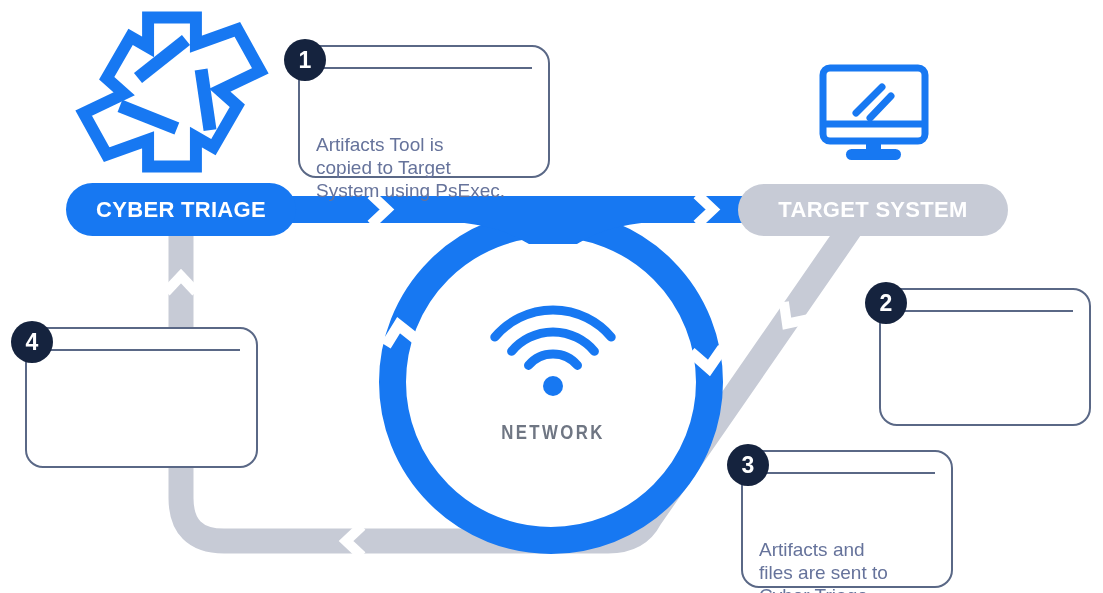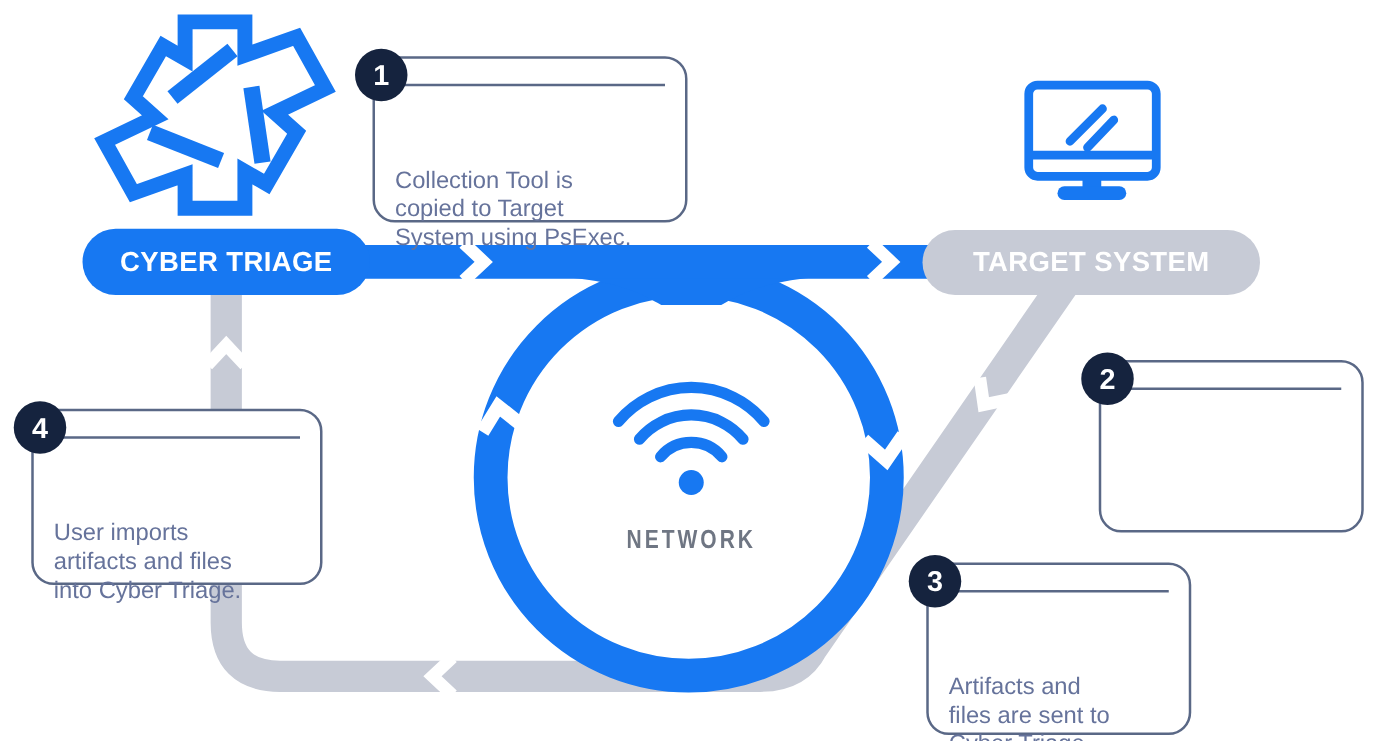--- a/index.html
+++ b/index.html
@@ -108,36 +108,33 @@
     <span>CYBER TRIAGE</span>
   </div>
   <div class="pill pill-gray">
     <span>TARGET SYSTEM</span>
   </div>
 
   <div class="network-label">NETWORK</div>
 
   <div class="callout callout-1">
     <div class="badge">1</div>
-    <span>Collection Tool is
+    <span>Artifacts Tool is
 copied to Target
 System using PsExec.</span>
   </div>
 
   <div class="callout callout-2">
     <div class="badge">2</div>
   </div>
 
   <div class="callout callout-3">
     <div class="badge">3</div>
     <span>Artifacts and
 files are sent to
 Cyber Triage.</span>
   </div>
 
   <div class="callout callout-4">
     <div class="badge">4</div>
-    <span>User imports
-artifacts and files
-into Cyber Triage.</span>
   </div>
 
 </div>
 
 </body></html>

